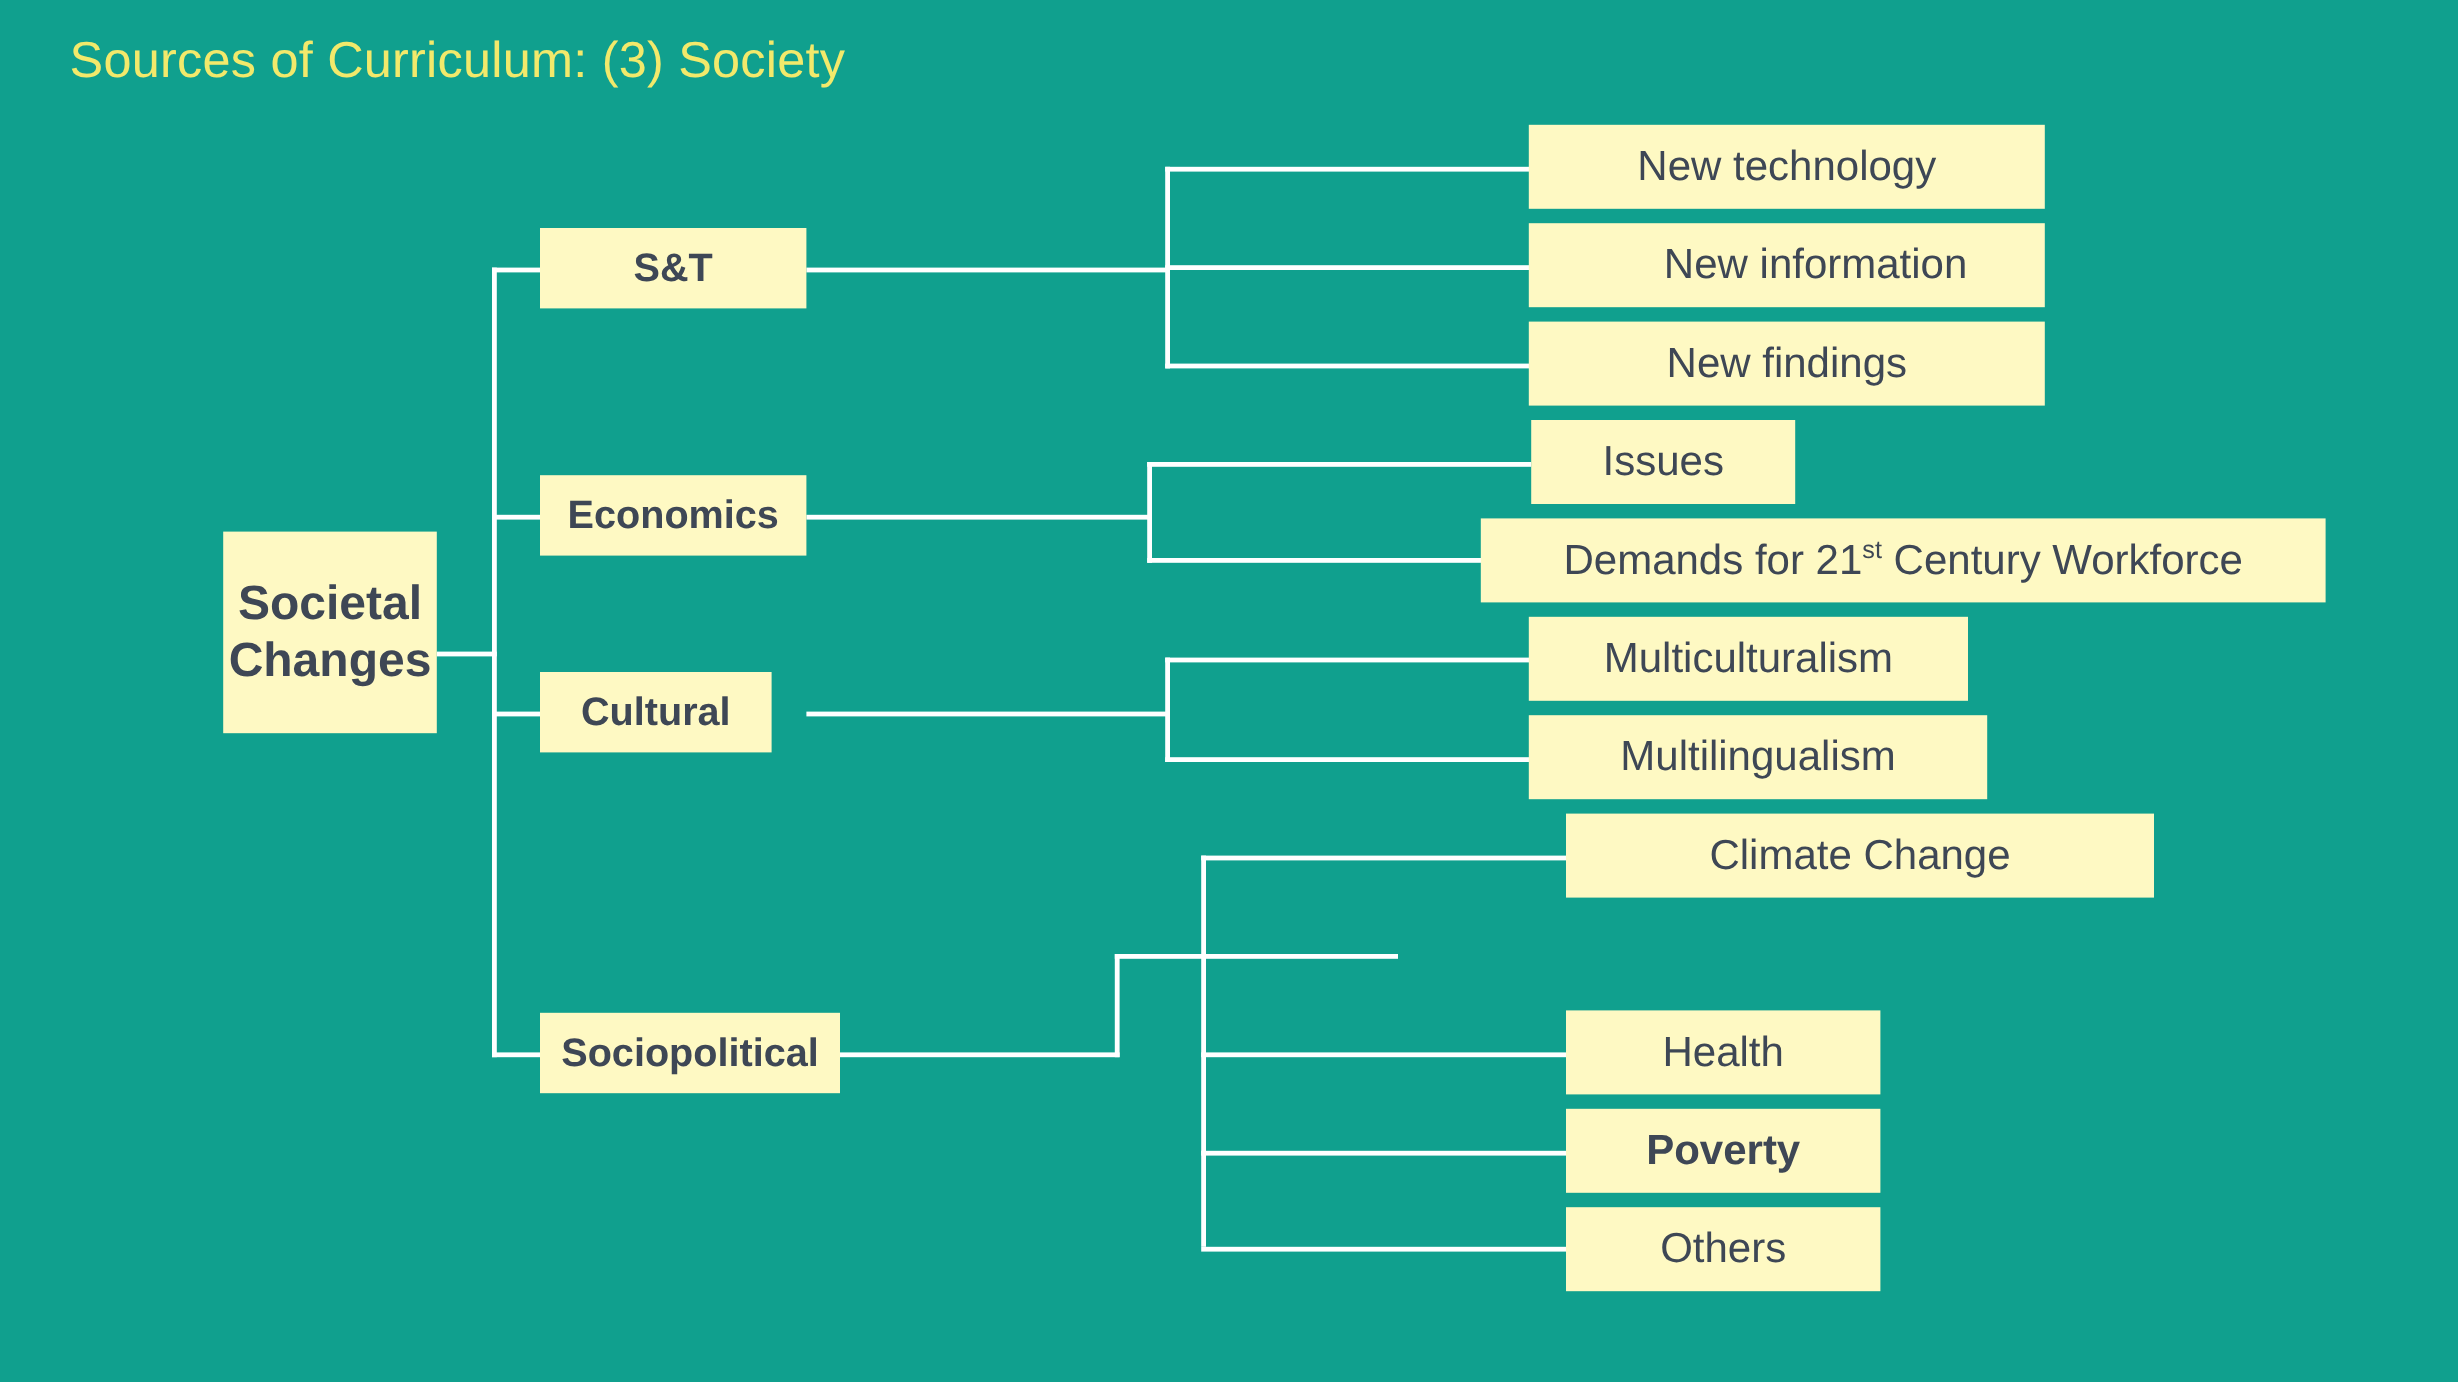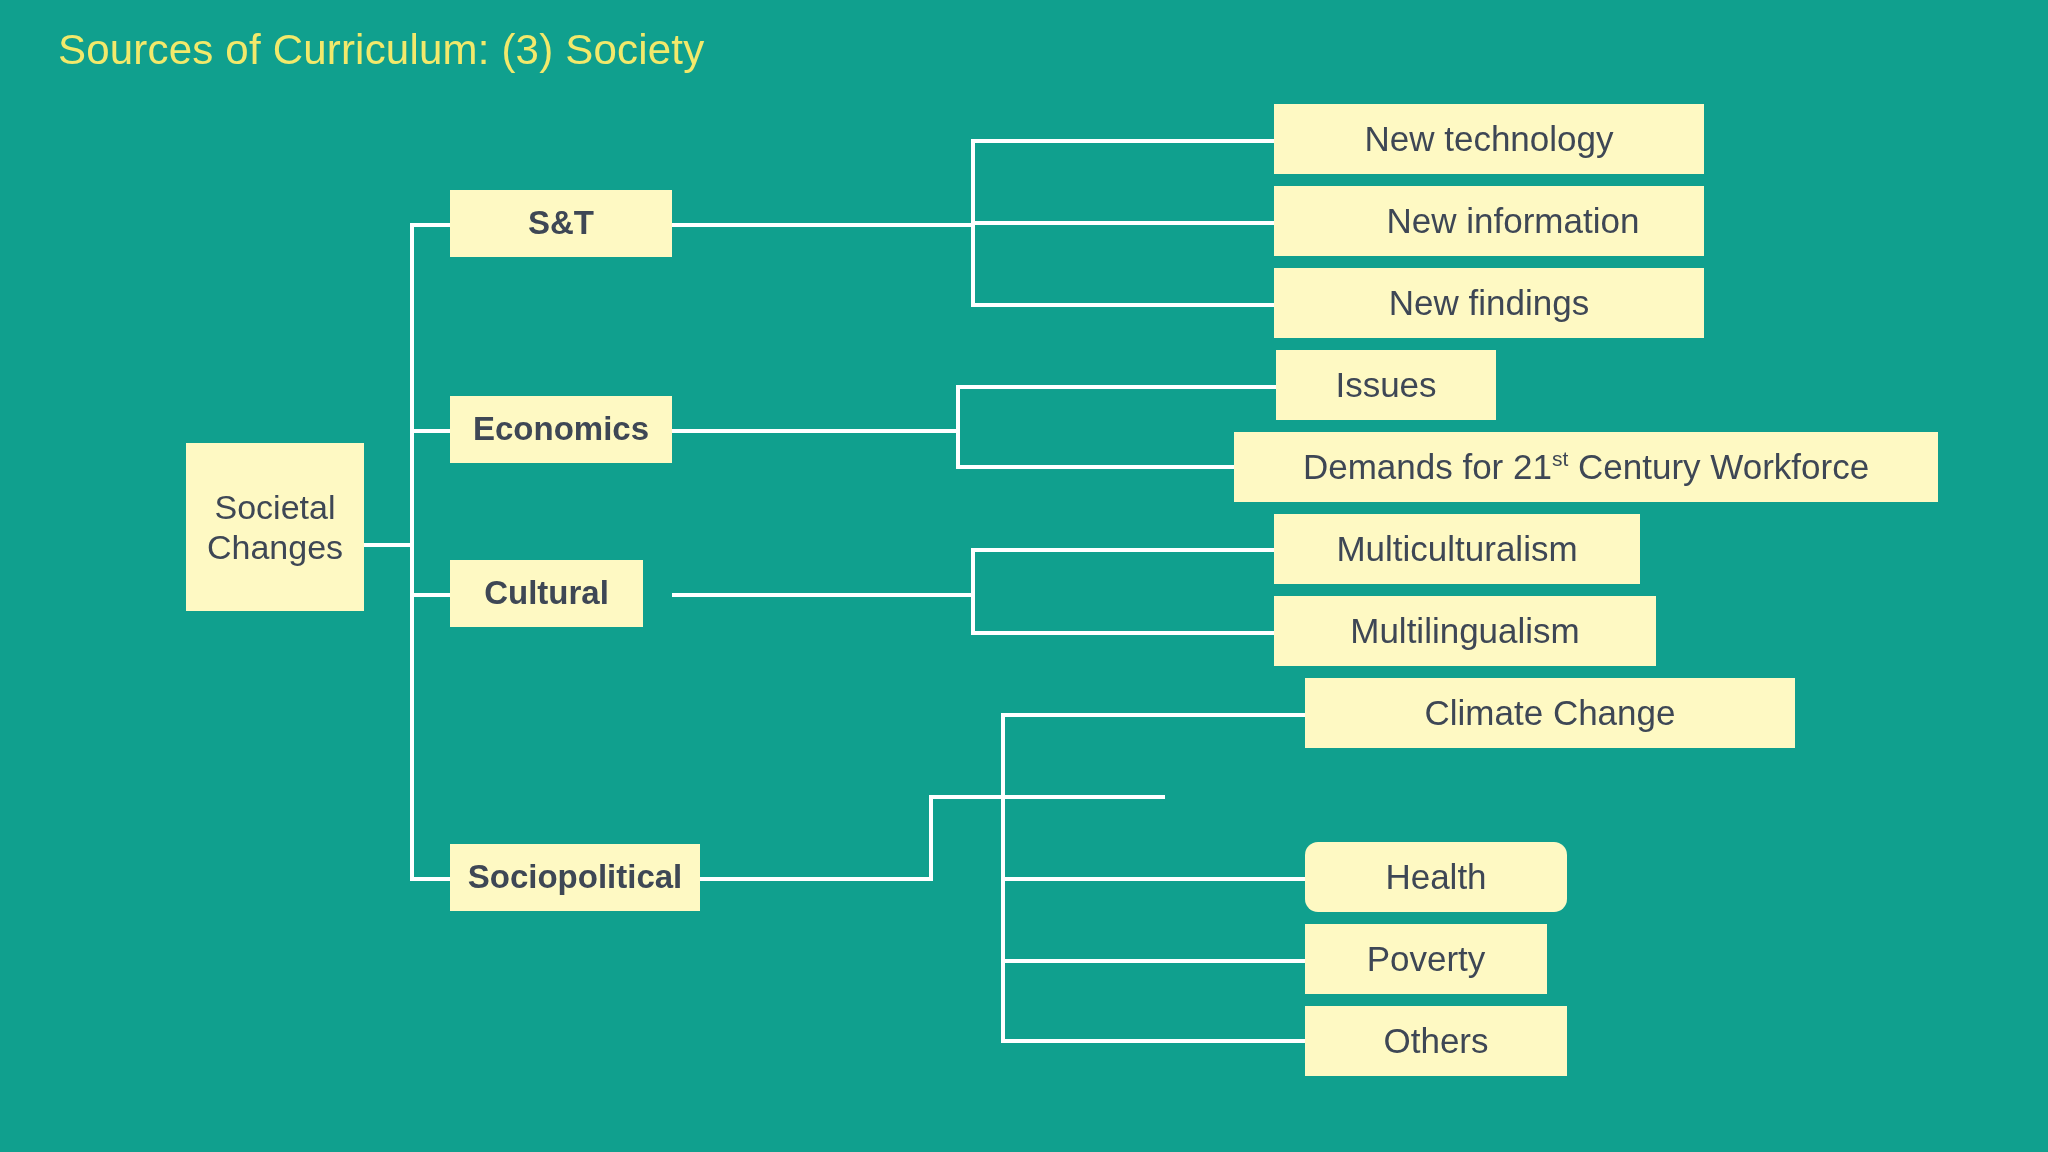--- a/index.html
+++ b/index.html
@@ -39,22 +39,22 @@
     color: #3e4755;
     display: flex;
     align-items: center;
     justify-content: center;
     text-align: center;
     line-height: 1.18;
     white-space: nowrap;
   }
 
   .node.root {
-    font-weight: normal;
-    font-size: 34px;
+    font-weight: bold;
+    font-size: 40px;
     white-space: normal;
     padding: 0 10px;
   }
 
   .node.branch {
     font-weight: bold;
     font-size: 33px;
   }
 
   .node.leaf {
@@ -147,19 +147,19 @@
     <span><span>Demands for 21</span><sup>st</sup><span> Century Workforce</span></span>
   </div>
 
   <div class="node leaf" style="left:1274px; top:514px; width:366px; height:70px;">Multiculturalism</div>
 
   <div class="node leaf" style="left:1274px; top:596px; width:382px; height:70px;">Multilingualism</div>
 
   <div class="node leaf" style="left:1305px; top:678px; width:490px; height:70px;">Climate Change</div>
 
 
-  <div class="node leaf" style="left:1305px; top:842px; width:262px; height:70px;border-radius:13px;">Health</div>
+  <div class="node leaf" style="left:1305px; top:842px; width:262px; height:70px;">Health</div>
 
-  <div class="node leaf" style="left:1305px; top:924px; width:242px; height:70px;">Poverty</div>
+  <div class="node leaf" style="left:1305px; top:924px; width:262px; height:70px;font-weight:bold;">Poverty</div>
 
   <div class="node leaf" style="left:1305px; top:1006px; width:262px; height:70px;">Others</div>
 
 </div>
 
 </body></html>

